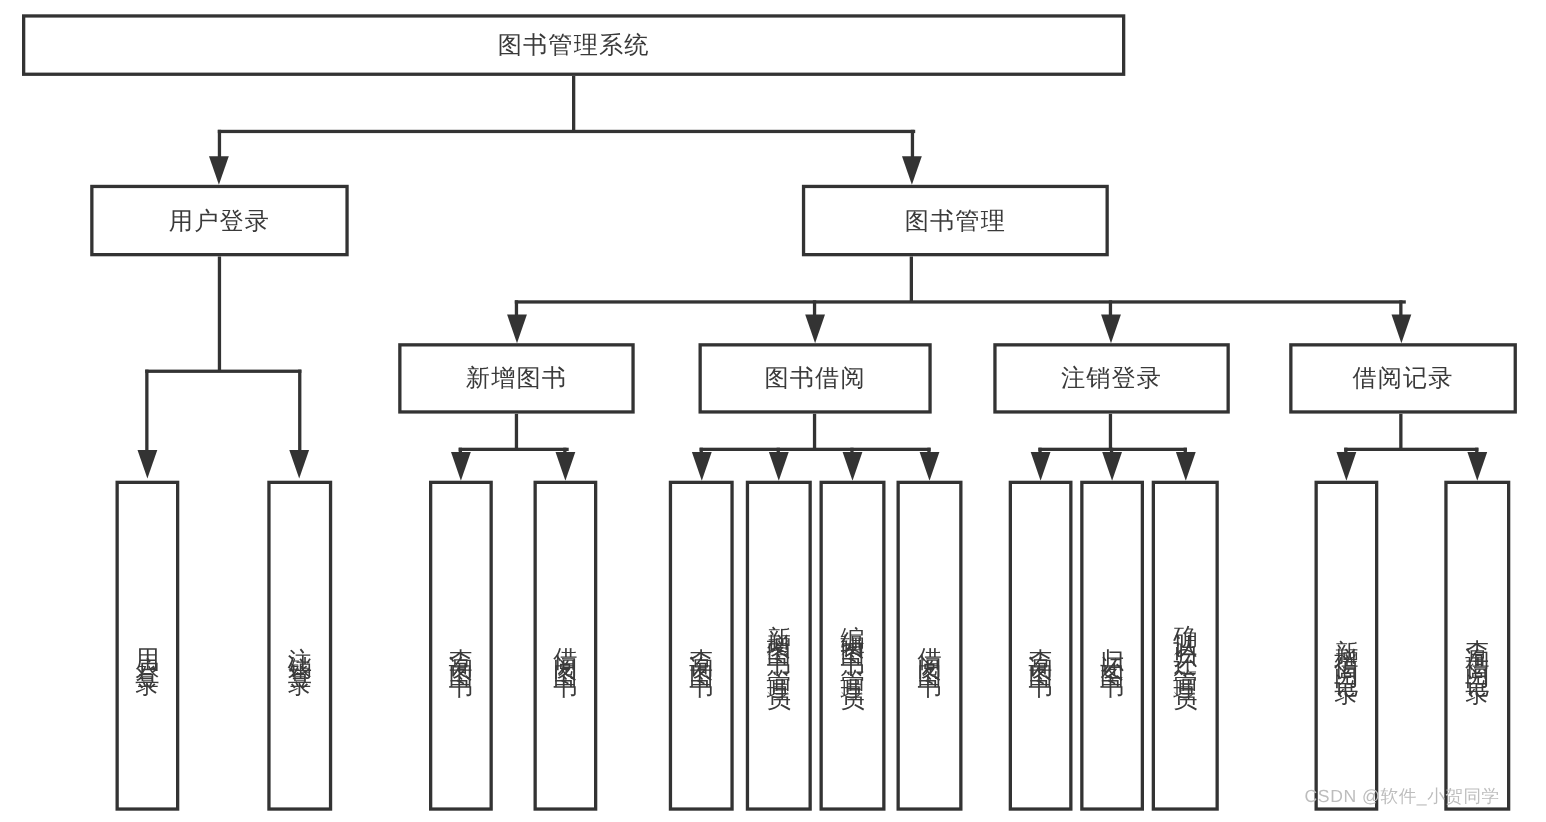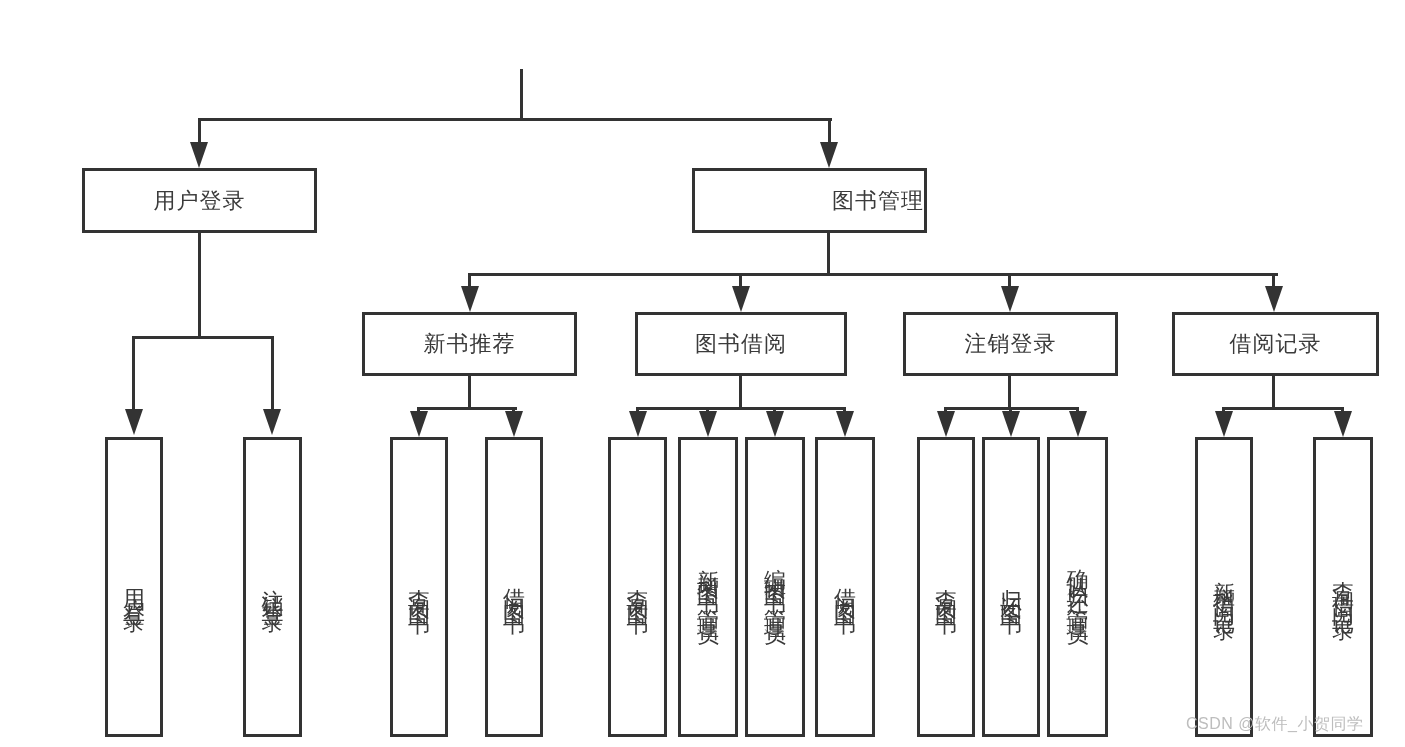--- a/index.html
+++ b/index.html
@@ -62,32 +62,35 @@
     letter-spacing: 0.5px;
     white-space: nowrap;
     z-index: 3;
   }
 </style>
 </head>
 <body>
 
 <div id="canvas">
 
+  <div class="box h" style="left:20px; top:13px; width:1003px; height:56px;">
+    <span class="lbl">图书管理系统</span>
+  </div>
 
   <div class="ln" style="left:520px; top:69px; width:3px; height:50px;"></div>
   <div class="ln" style="left:198px; top:118px; width:634px; height:3px;"></div>
   <div class="ln" style="left:198px; top:118px; width:3px; height:25px;"></div>
   <div class="ah" style="left:190px; top:142px;"></div>
   <div class="ln" style="left:828px; top:118px; width:3px; height:25px;"></div>
   <div class="ah" style="left:820px; top:142px;"></div>
 
   <div class="box h" style="left:82px; top:168px; width:235px; height:65px;">
     <span class="lbl">用户登录</span>
   </div>
-  <div class="box h" style="left:692px; top:168px; width:235px; height:65px;justify-content:flex-end;">
+  <div class="box h" style="left:729px; top:168px; width:279px; height:65px;">
     <span class="lbl">图书管理</span>
   </div>
 
   <div class="ln" style="left:198px; top:233px; width:3px; height:105px;"></div>
   <div class="ln" style="left:132px; top:336px; width:142px; height:3px;"></div>
   <div class="ln" style="left:132px; top:336px; width:3px; height:75px;"></div>
   <div class="ah" style="left:125px; top:409px;"></div>
   <div class="ln" style="left:271px; top:336px; width:3px; height:75px;"></div>
   <div class="ah" style="left:263px; top:409px;"></div>
 
@@ -96,21 +99,21 @@
   <div class="ln" style="left:468px; top:273px; width:3px; height:15px;"></div>
   <div class="ah" style="left:461px; top:286px;"></div>
   <div class="ln" style="left:739px; top:273px; width:3px; height:15px;"></div>
   <div class="ah" style="left:732px; top:286px;"></div>
   <div class="ln" style="left:1008px; top:273px; width:3px; height:15px;"></div>
   <div class="ah" style="left:1001px; top:286px;"></div>
   <div class="ln" style="left:1272px; top:273px; width:3px; height:15px;"></div>
   <div class="ah" style="left:1265px; top:286px;"></div>
 
   <div class="box h" style="left:362px; top:312px; width:215px; height:64px;">
-    <span class="lbl">新书推荐</span>
+    <span class="lbl">新增图书</span>
   </div>
   <div class="box h" style="left:635px; top:312px; width:212px; height:64px;align-items:center;">
     <span class="lbl">图书借阅</span>
   </div>
   <div class="box h" style="left:903px; top:312px; width:215px; height:64px;">
     <span class="lbl">注销登录</span>
   </div>
   <div class="box h" style="left:1172px; top:312px; width:207px; height:64px;">
     <span class="lbl">借阅记录</span>
   </div>

